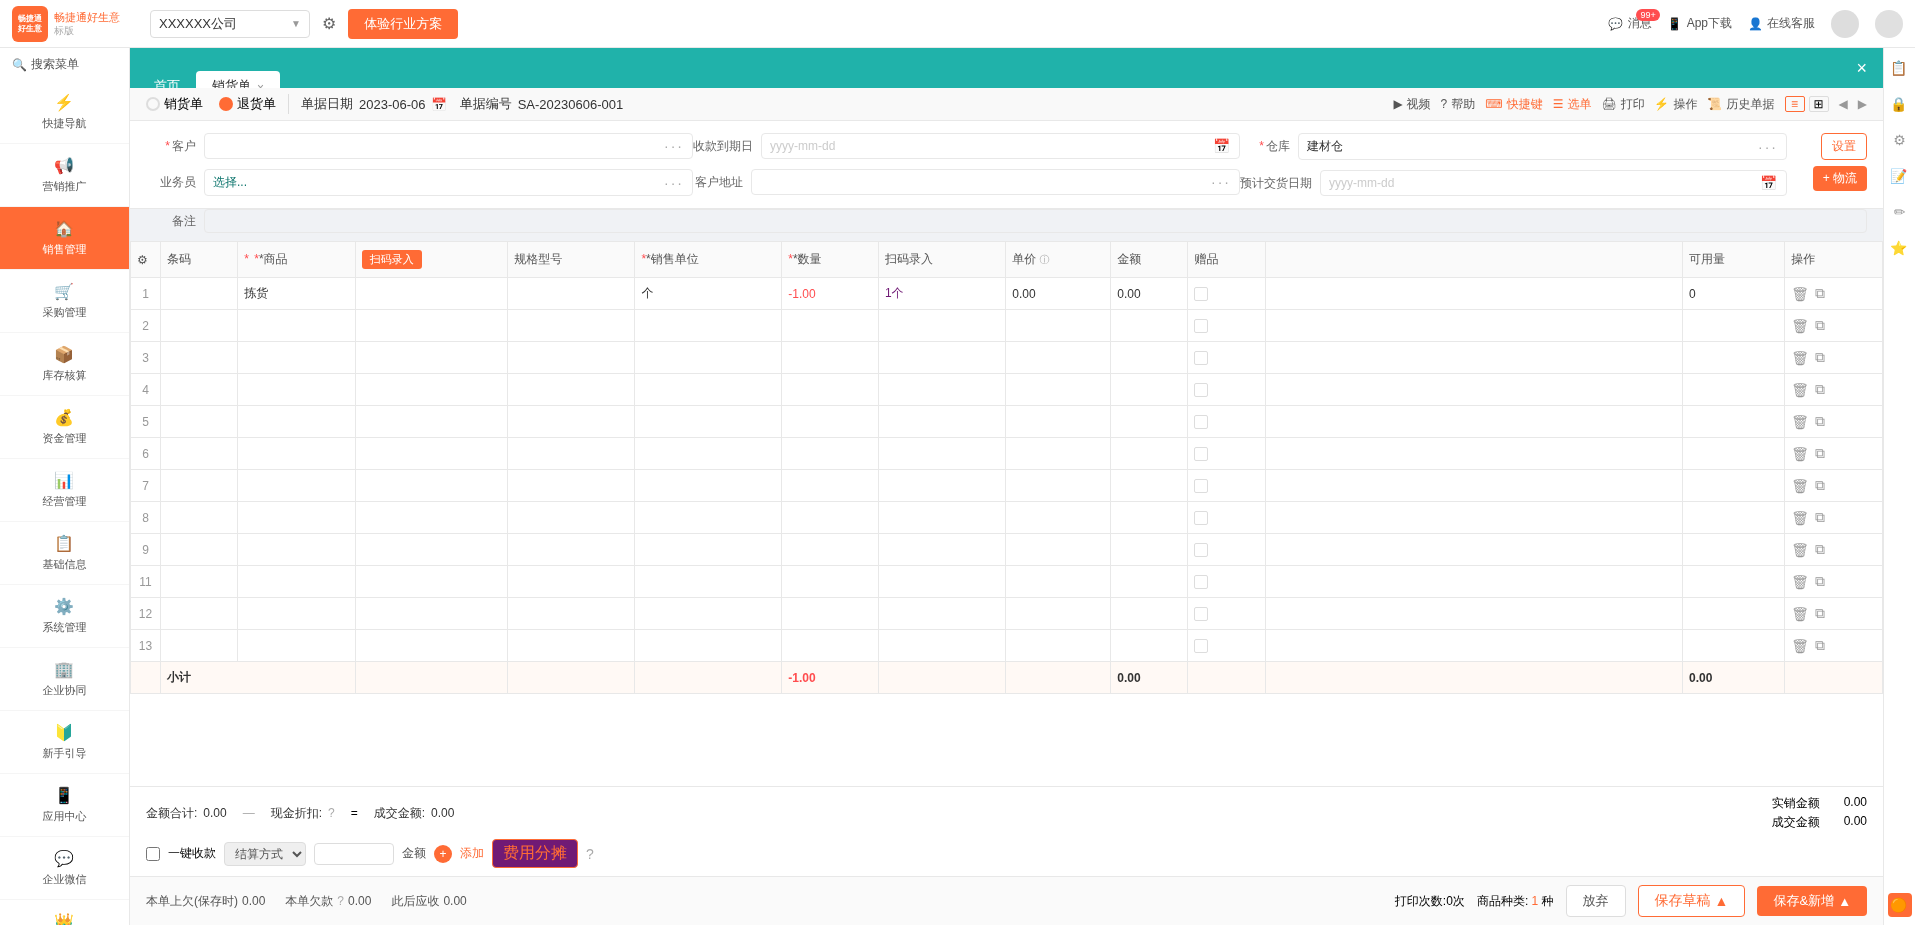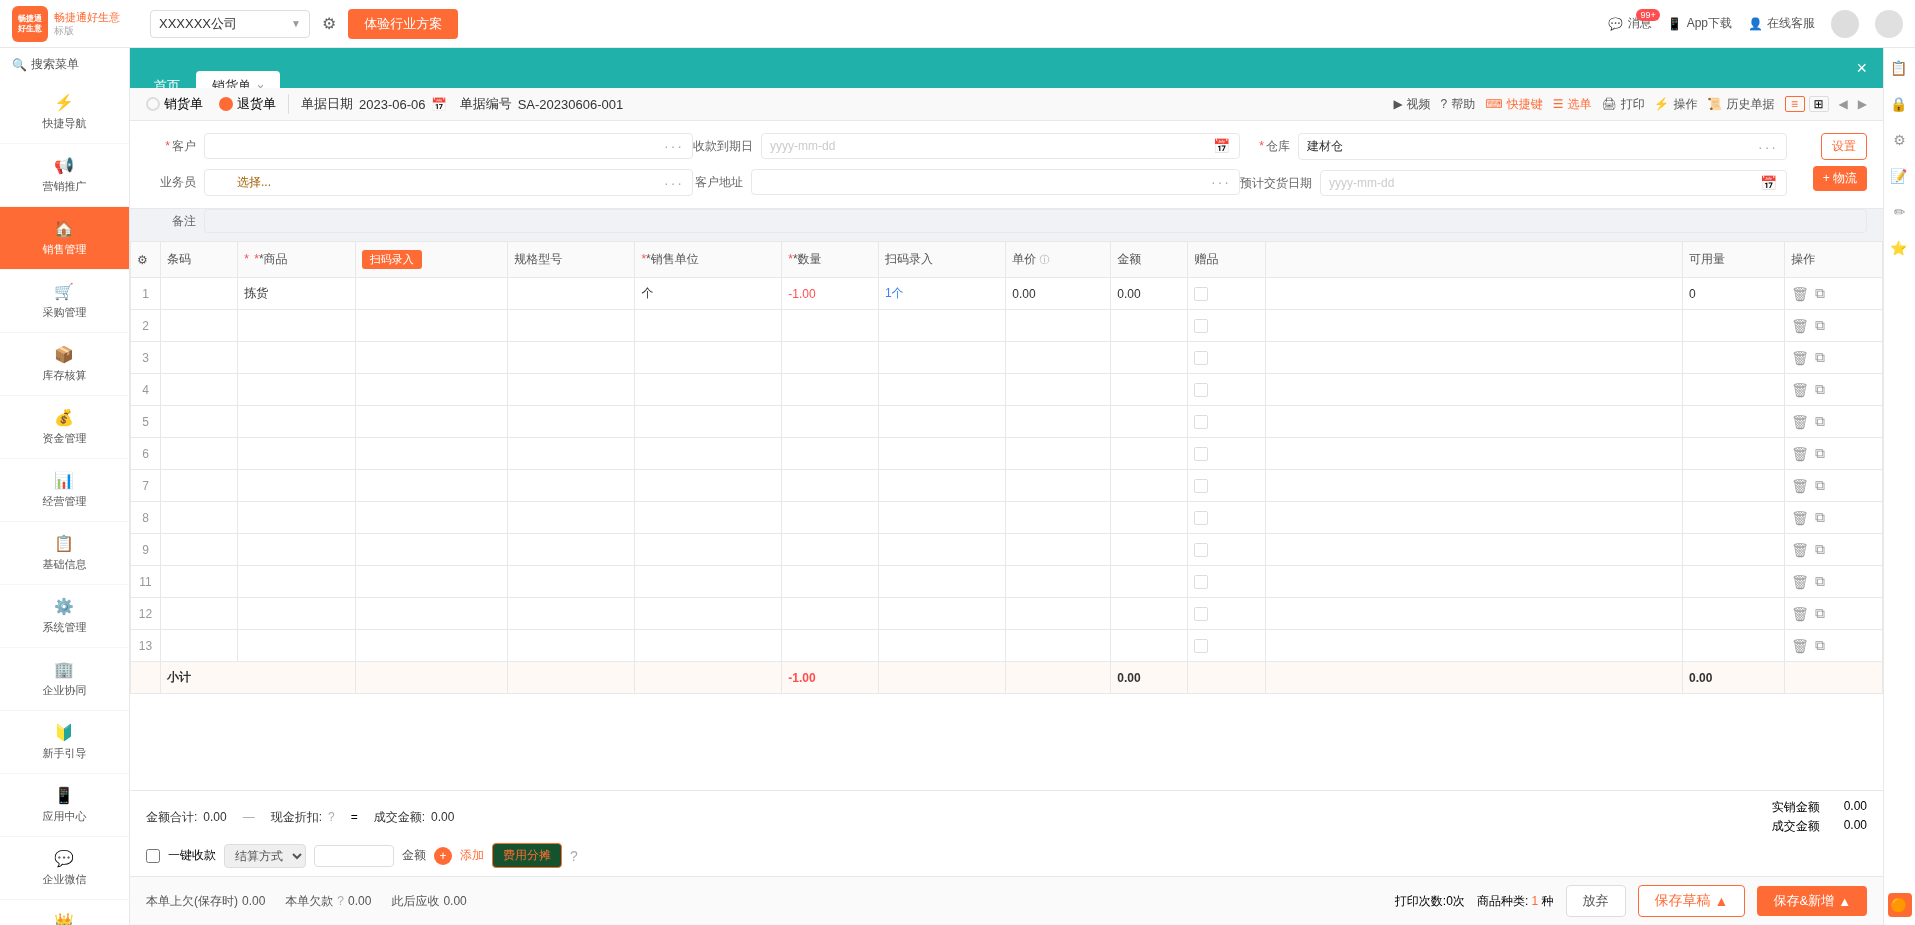--- a/index.html
+++ b/index.html
@@ -88,21 +88,21 @@
     .action-icons { display: flex; gap: 6px; align-items: center; }
     .action-icon { color: #999; cursor: pointer; font-size: 14px; }
     .subtotal-row td { background: #fff9f5; font-weight: bold; }
 
     
     .bottom-area { background: #fff; border-top: 1px solid #e8e8e8; padding: 8px 16px; }
     .summary-row { display: flex; align-items: center; gap: 16px; margin-bottom: 8px; }
     .summary-item { display: flex; align-items: center; gap: 6px; font-size: 12px; color: #333; }
     .payment-row { display: flex; align-items: center; gap: 8px; font-size: 12px; }
     .payment-checkbox { width: 14px; height: 14px; border: 1px solid #ddd; }
-    .expense-btn { background: #14532d; border: 1px solid #ff6b35; color: #ff6b35; border-radius: 4px; padding: 3px 10px; cursor: pointer; font-size: 12px; font-family: Liberation Serif, serif; }
+    .expense-btn { background: #701a75; border: 1px solid #ff6b35; color: #ff6b35; border-radius: 4px; padding: 3px 10px; cursor: pointer; font-size: 16px; font-family: Liberation Serif, serif; }
     .help-icon { color: #aaa; font-size: 14px; cursor: pointer; }
 
     
     .status-bar { display: flex; align-items: center; background: #fafafa; border-top: 1px solid #e8e8e8; padding: 8px 16px; gap: 20px; }
     .status-item { font-size: 12px; color: #555; display: flex; align-items: center; gap: 4px; }
     .status-right { margin-left: auto; display: flex; align-items: center; gap: 12px; }
     .abandon-btn { background: #fff; border: 1px solid #ddd; color: #555; border-radius: 4px; padding: 6px 16px; cursor: pointer; font-size: 13px; }
     .save-draft-btn { background: #fff; border: 1px solid #ff6b35; color: #ff6b35; border-radius: 4px; padding: 6px 16px; cursor: pointer; font-size: 14px; display: flex; align-items: center; gap: 4px; }
     .save-new-btn { background: #ff6b35; border: none; color: #fff; border-radius: 4px; padding: 6px 16px; cursor: pointer; font-size: 13px; display: flex; align-items: center; gap: 4px; }
 
@@ -304,21 +304,21 @@
         <div class="form-row">
           <span class="form-label required">客户</span>
           <div class="form-input">
             <span></span>
             <span class="form-input-dots">···</span>
           </div>
         </div>
         <div class="form-row">
           <span class="form-label">业务员</span>
           <div class="form-input">
-            <span style="color:#a16207;margin-left:24px;">选择...</span>
+            <span style="color:#0f766e;">选择...</span>
             <span class="form-input-dots">···</span>
           </div>
         </div>
       </div>
 
       <div class="form-col">
         <div class="form-row">
           <span class="form-label">收款到期日</span>
           <div class="form-input">
             <span style="color:#ccc;">yyyy-mm-dd</span>
@@ -396,21 +396,21 @@
         <tbody id="table-body">
 
         <tr>
       <td class="row-num">1</td>
       <td style="color:#333;"></td>
       <td style="color:#333;">拣货</td>
       <td style="color:#333;"></td>
       <td style="color:#333;"></td>
       <td style="color:#333;">个</td>
       <td class="negative">-1.00</td>
-      <td style="color:#3b82f6;">1个</td>
+      <td style="color:#701a75;">1个</td>
       <td style="color:#333;">0.00</td>
       <td style="color:#333;">0.00</td>
       <td>
                 <div class="gift-checkbox"></div>
               </td>
       <td></td>
       <td style="color:#333;">0</td>
       <td>
         <div class="action-icons">
           <span class="action-icon">🗑</span>

